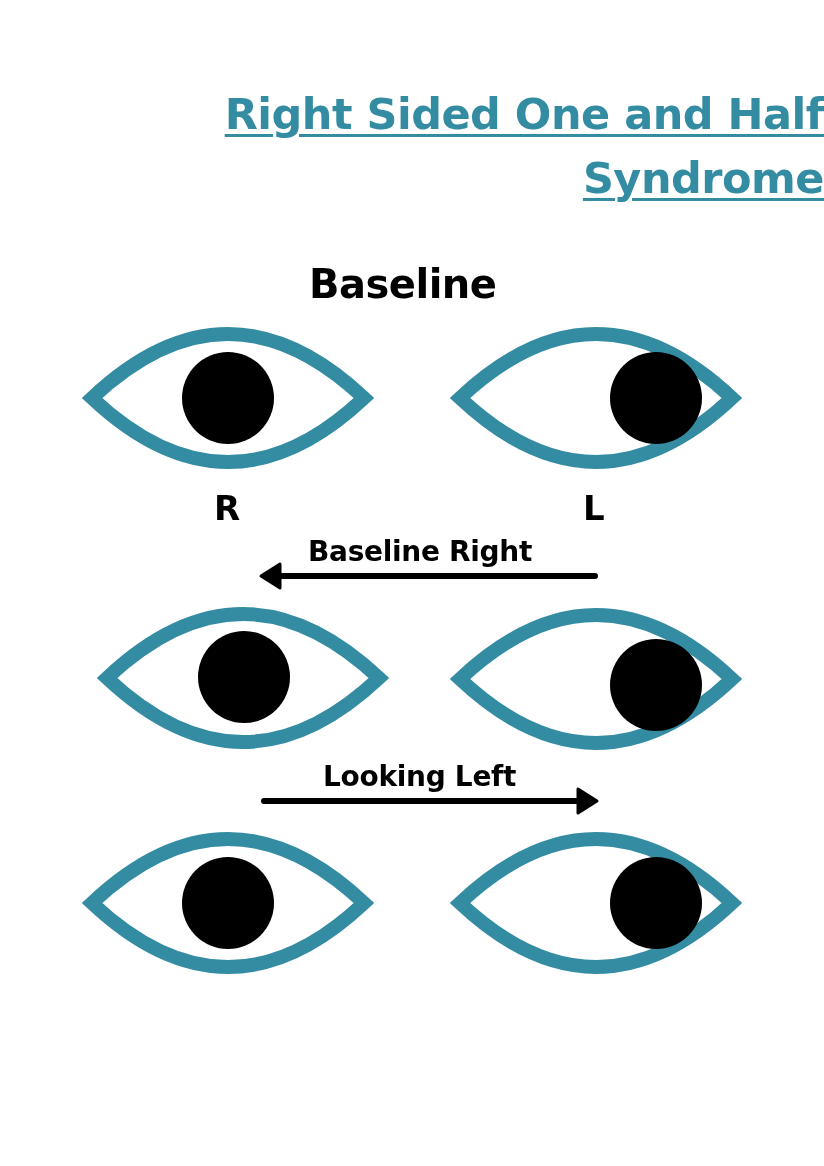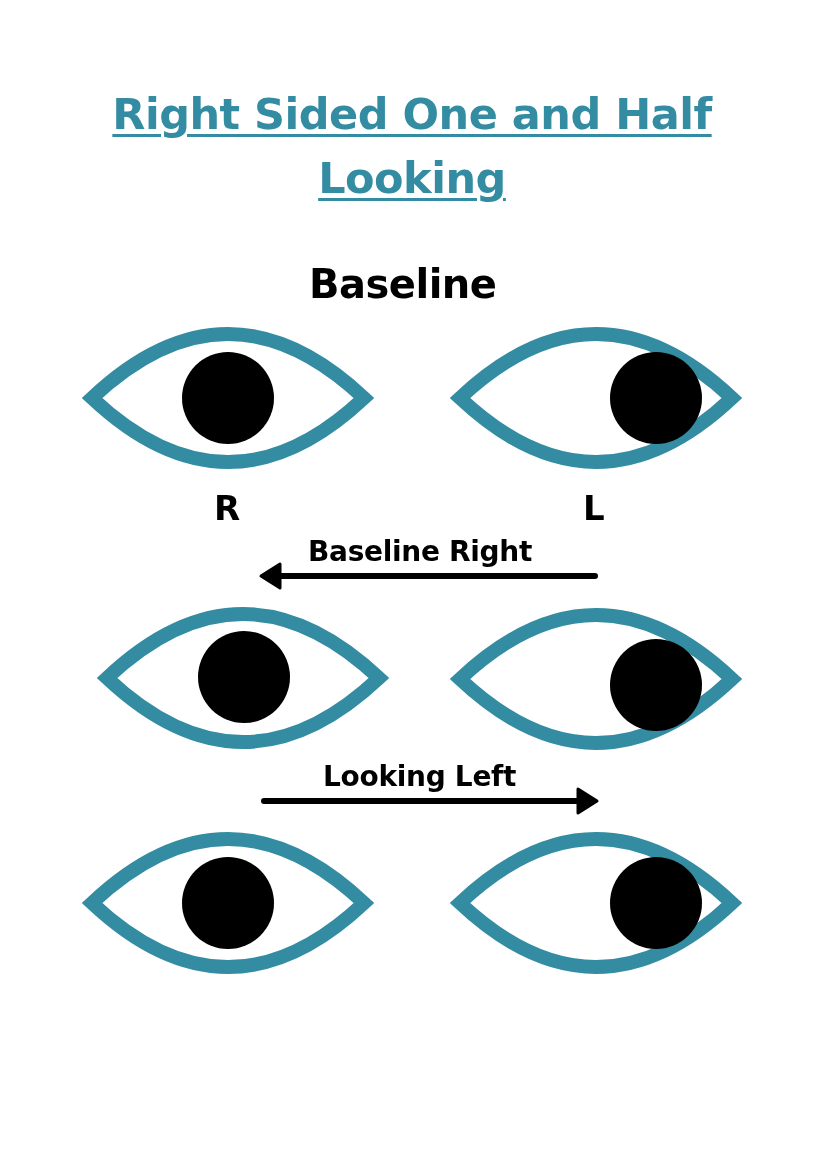--- a/index.html
+++ b/index.html
@@ -12,21 +12,21 @@
       height: 1166px;
       position: relative;
       overflow: hidden;
       font-family: "DejaVu Sans", sans-serif;
     }
     .title {
       position: absolute;
       left: 0;
       top: 82px;
       width: 824px;
-      text-align: center;
+      text-align: right;
       color: #338ca2;
       font-family: "DejaVu Sans", sans-serif;
       font-weight: bold;
       font-size: 43px;
       line-height: 64px;
       letter-spacing: -0.5px;
     }
     .title span {
       text-decoration: underline;
       text-decoration-thickness: 3px;
@@ -65,21 +65,21 @@
       top: 0;
       width: 824px;
       height: 1166px;
     }
   </style>
 </head>
 <body>
 
 <div class="title">
   <span>Right Sided One and Half</span><br>
-  <span>Looking</span>
+  <span>Syndrome</span>
 </div>
 
 <div class="heading baseline-label">Baseline</div>
 
 <div class="heading side-label label-r">R</div>
 <div class="heading side-label label-l">L</div>
 
 <div class="heading dir-label looking-right">Baseline Right</div>
 <div class="heading dir-label looking-left">Looking Left</div>
 

